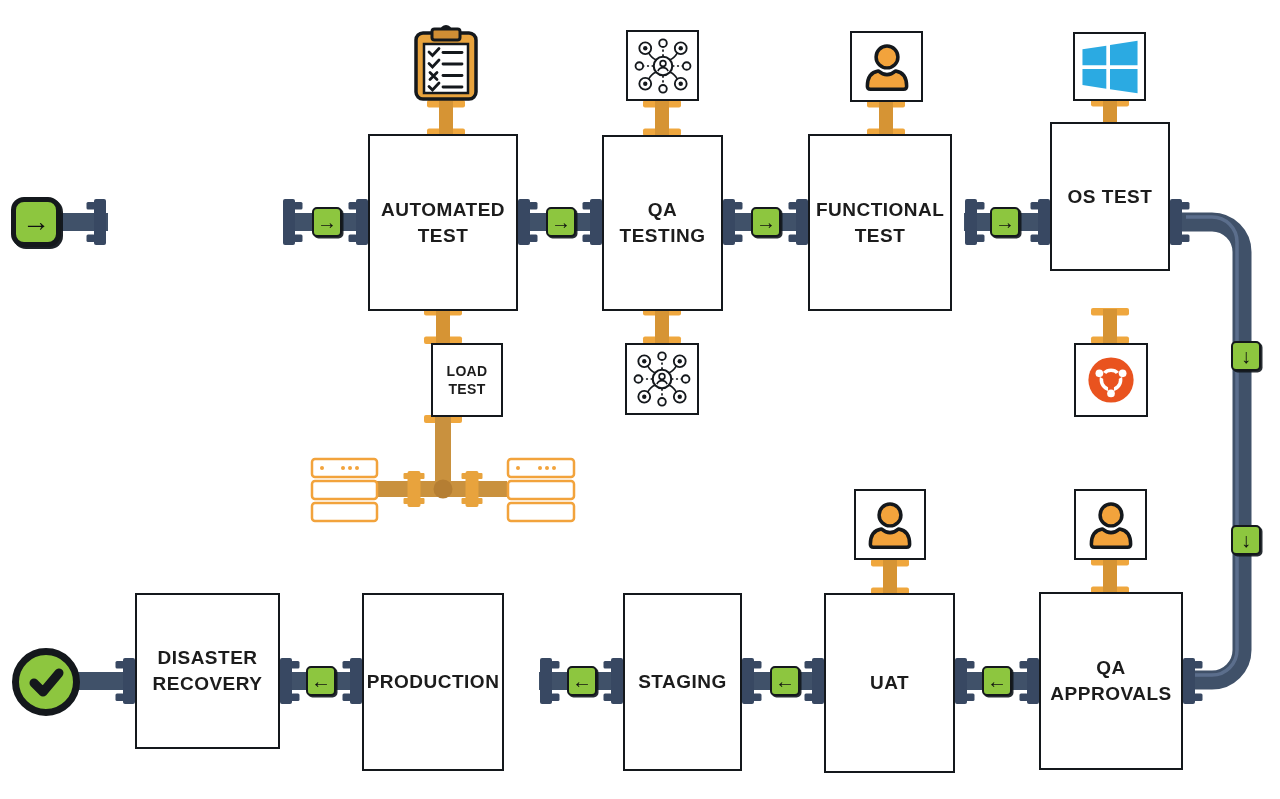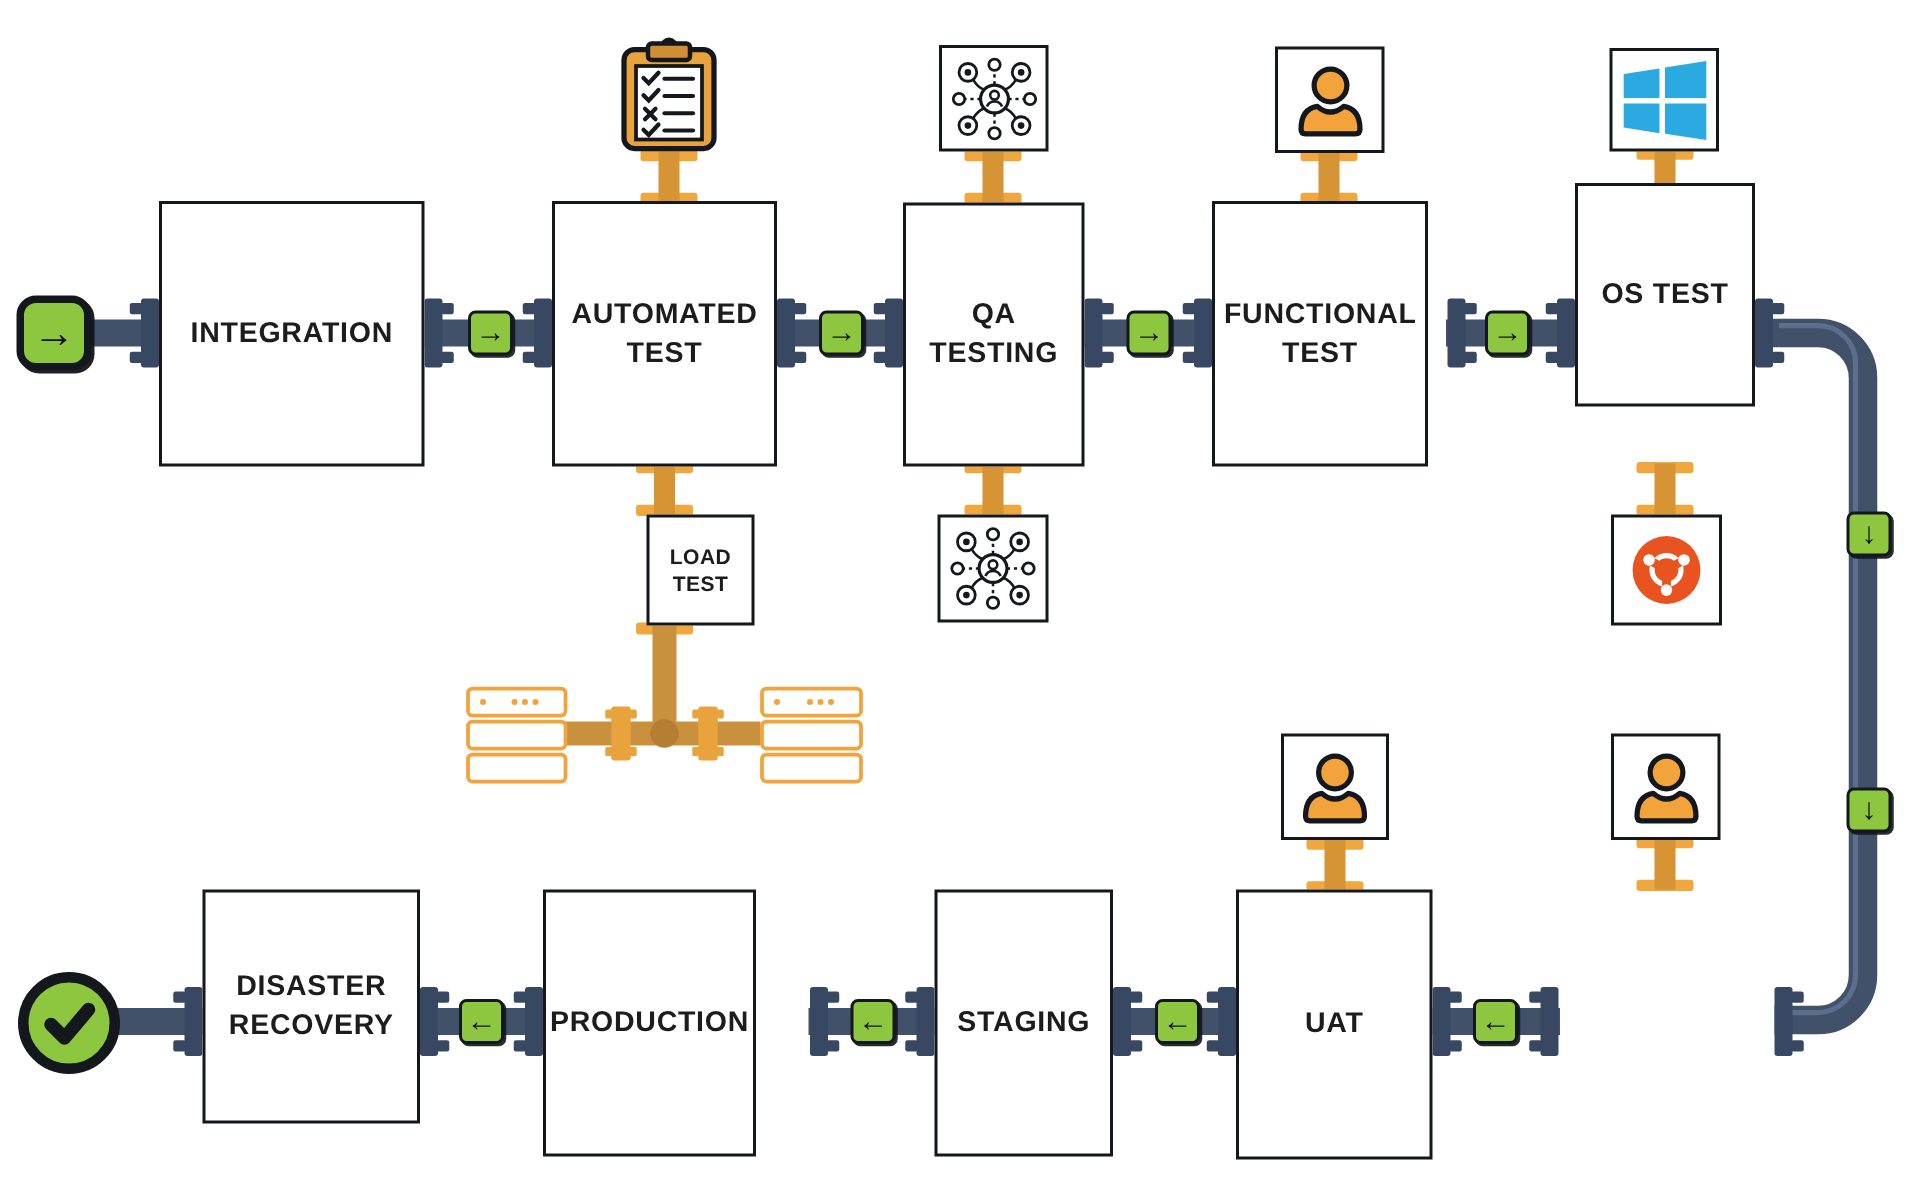--- a/index.html
+++ b/index.html
@@ -137,23 +137,20 @@
         <g fill="#f2a33c" stroke="none">
           <circle cx="518" cy="468" r="2"></circle>
             <circle cx="540" cy="468" r="2"></circle>
           <circle cx="547" cy="468" r="2"></circle>
             <circle cx="554" cy="468" r="2"></circle>
         </g>
       </g>
     </g>
   </svg>
 
-  <div class="box" style="left:106px;top:134px;width:177px;height:177px">
-      <span>INTEGRATION</span>
-    </div>
   <div class="box" style="left:368px;top:134px;width:150px;height:177px">
       <span>AUTOMATED TEST</span>
     </div>
   <div class="box" style="left:602px;top:135px;width:121px;height:176px">
       <span>QA TESTING</span>
     </div>
   <div class="box" style="left:808px;top:134px;width:144px;height:177px">
       <span>FUNCTIONAL TEST</span>
     </div>
   <div class="box" style="left:1050px;top:122px;width:120px;height:149px">
@@ -164,20 +161,23 @@
       <span>DISASTER RECOVERY</span>
     </div>
   <div class="box" style="left:362px;top:593px;width:142px;height:178px">
       <span>PRODUCTION</span>
     </div>
   <div class="box" style="left:623px;top:593px;width:119px;height:178px">
       <span>STAGING</span>
     </div>
   <div class="box" style="left:824px;top:593px;width:131px;height:180px">
       <span>UAT</span>
+    </div>
+  <div class="box" style="left:1039px;top:592px;width:144px;height:178px">
+      <span>QA APPROVALS</span>
     </div>
 
   <div class="box small" style="left:407px;top:343px;width:72px;height:74px">
       <span>LOAD TEST</span>
     </div>
 
   <div class="start-icon">
       <span>→</span>
     </div>
   <div class="end-icon">

